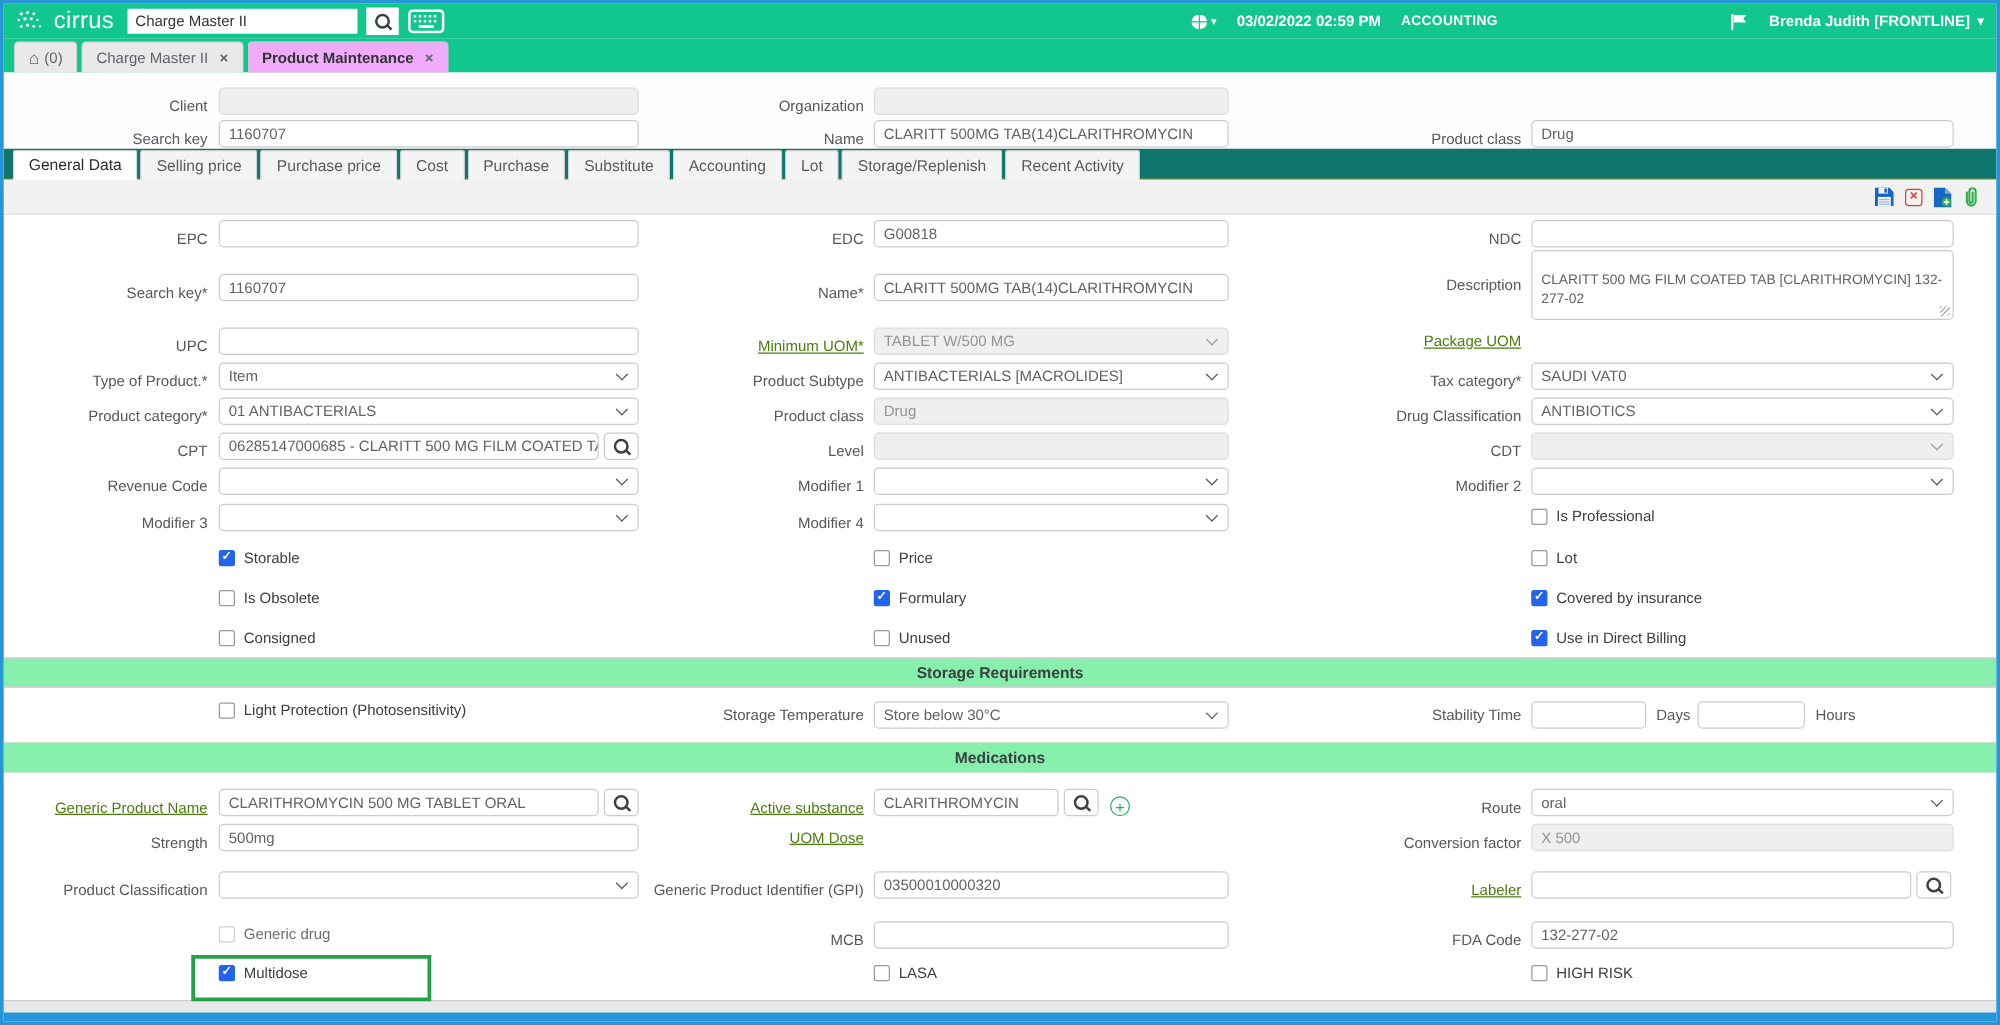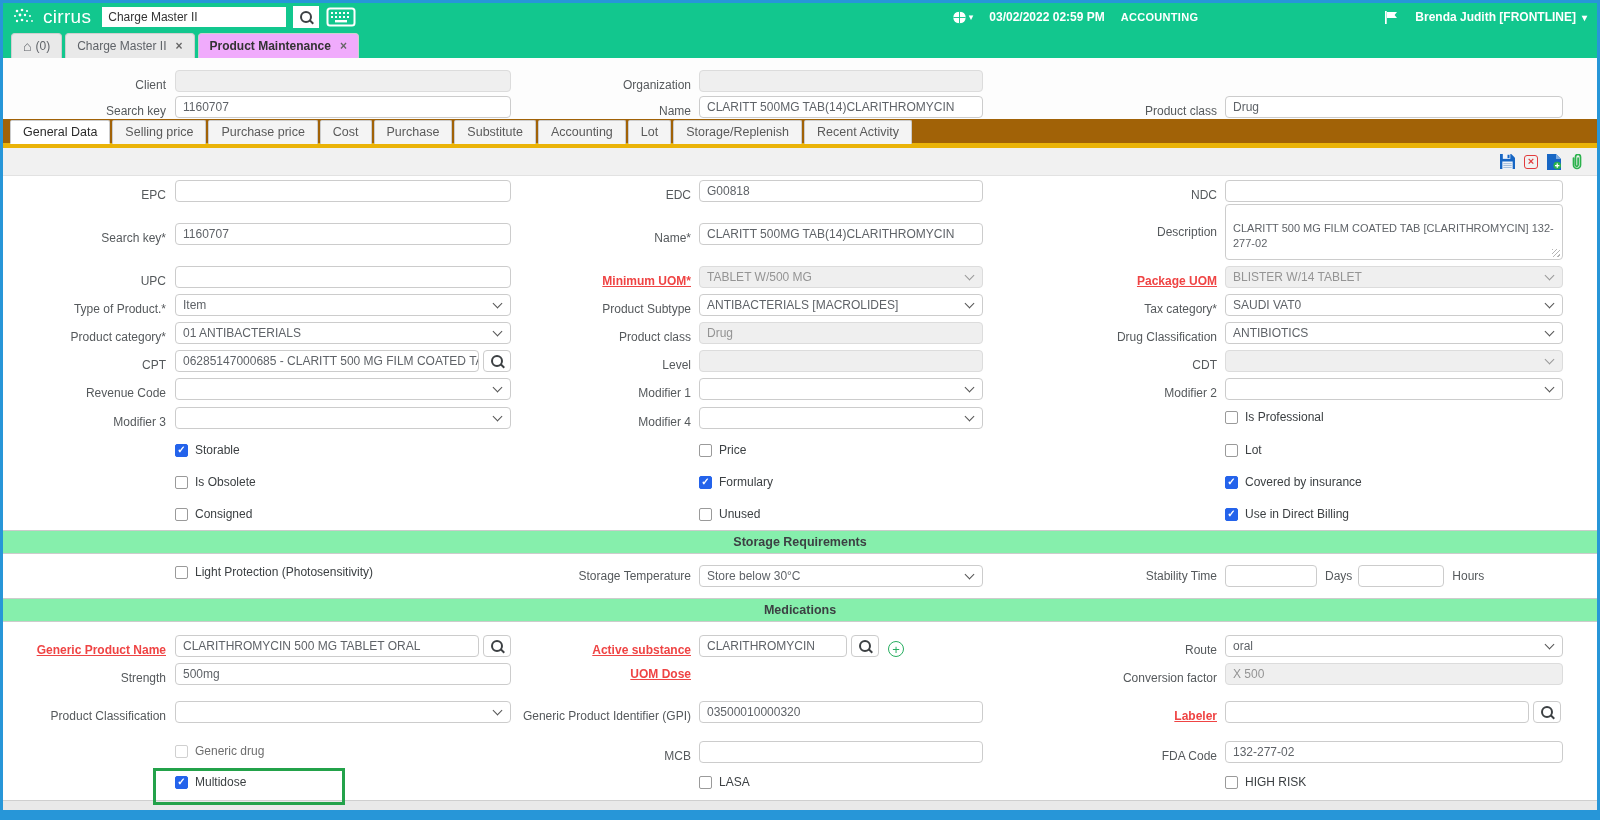--- a/index.html
+++ b/index.html
@@ -28,21 +28,21 @@
   .wtab .x{color:#666;font-weight:bold;font-size:12px;cursor:pointer}
   .hometab{gap:4px}
   
   .frow{display:flex;align-items:flex-start}
   .cell{display:flex;align-items:flex-end;flex:none;box-sizing:border-box}
   .c1{width:508px}.c2{width:528px}.c3{width:524px}
   .lab{text-align:right;flex:none;line-height:1.2;padding-top:4px;color:#55595c}
   .c1 .lab{width:163px;padding-right:9px}
   .c2 .lab{width:180px;padding-right:8px}
   .c3 .lab{width:178px;padding-right:8px}
-  .lab.link{color:#ef4444;font-weight:bold;text-decoration:underline;cursor:pointer}
+  .lab.link{color:#4d7c0f;font-weight:normal;text-decoration:underline;cursor:pointer}
   .field{height:22px;border:1px solid #ccc;border-radius:4px;background:#fff;display:flex;align-items:center;
     padding:0 7px;color:#5f6368;font-size:12px;box-sizing:border-box;white-space:nowrap;overflow:hidden}
   .c1 .field.main{width:336px}.c2 .field.main{width:284px}.c3 .field.main{width:338px}
   .select{justify-content:space-between;padding-right:9px;cursor:pointer}
   .chev{width:6px;height:6px;border-right:1.7px solid #555;border-bottom:1.7px solid #555;transform:rotate(45deg);flex:none;margin-top:-3px}
   .disabled{background:#efefef;color:#949494;border-color:#dcdcdc}
   .disabled .chev{border-color:#9a9a9a}
   .sbtn{width:28px;height:22px;border:1px solid #ccc;border-radius:4px;margin-left:4px;display:flex;align-items:center;
     justify-content:center;background:#fff;box-sizing:border-box;cursor:pointer;flex:none}
   .plusbtn{width:16px;height:16px;border:1.5px solid #27ae60;border-radius:50%;color:#27ae60;display:flex;align-items:center;
@@ -52,21 +52,21 @@
     align-items:center;justify-content:center;margin-right:7px;box-sizing:border-box}
   .chk.checked{background:#2463eb;border-color:#2463eb}
   .chk.checked::after{content:"✓";color:#fff;font-size:10px;font-weight:bold;line-height:1}
   .chk.dim{border-color:#d0d0d0}
   .chklab{color:#3c4043}
   
   .headerform{background:#fdfdfd;padding-top:9px}
   .headerform .frow{align-items:center}
   .headerform .lab{padding-top:0}
   
-  .subtabs{display:flex;align-items:center;padding-left:7px;border-bottom:5px solid #eab308;background:#a16207;height:24px}
+  .subtabs{display:flex;align-items:flex-end;padding-left:7px;border-bottom:1px solid #eab308;background:#0f766e;height:24px}
   .stab{border:1px solid #ccc;border-bottom:none;background:#f4f4f4;padding:0 12px;font-size:12.5px;color:#5a5a5a;
     border-radius:2px 2px 0 0;margin-right:2px;height:24px;display:flex;align-items:center;box-sizing:border-box;cursor:pointer;margin-bottom:-1px}
   .stab.active{background:#fff;color:#2b2b2b;border-bottom:1px solid #fff}
   
   .toolbar{height:27px;background:#f1f1f1;border-bottom:1px solid #e2e2e2;display:flex;align-items:center;
     justify-content:flex-end;gap:9px;padding:0 14px}
   .tbicon{display:flex;align-items:center;justify-content:center;cursor:pointer}
   .icon-delete{border:1.6px solid #e23b3b;border-radius:3px;color:#e23b3b;width:14px;height:14px;font-weight:bold;
     display:flex;align-items:center;justify-content:center;font-size:11px;line-height:1;box-sizing:border-box}
   
@@ -280,24 +280,20 @@
     </div>
     <div class="cell c2">
       <div class="lab link">Minimum UOM*</div>
       <div class="field main select disabled">
         <span>TABLET W/500 MG</span>
         <span class="chev"></span>
       </div>
     </div>
     <div class="cell c3">
       <div class="lab link">Package UOM</div>
-      <div class="field main select disabled">
-        <span>BLISTER W/14 TABLET</span>
-        <span class="chev"></span>
-      </div>
     </div>
   </div>
 
   <div class="frow" style="height:28px">
     <div class="cell c1">
       <div class="lab">Type of Product.*</div>
       <div class="field main select">
         <span>Item</span>
         <span class="chev"></span>
       </div>

